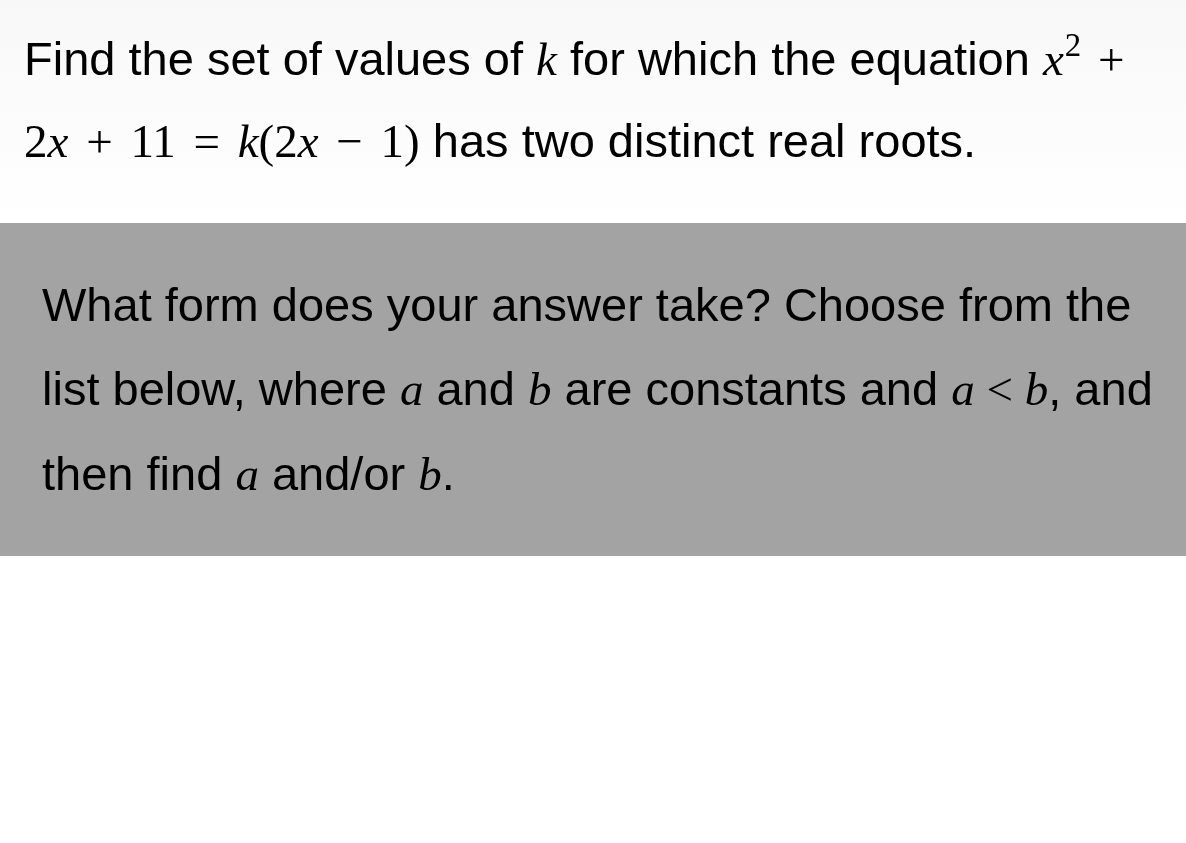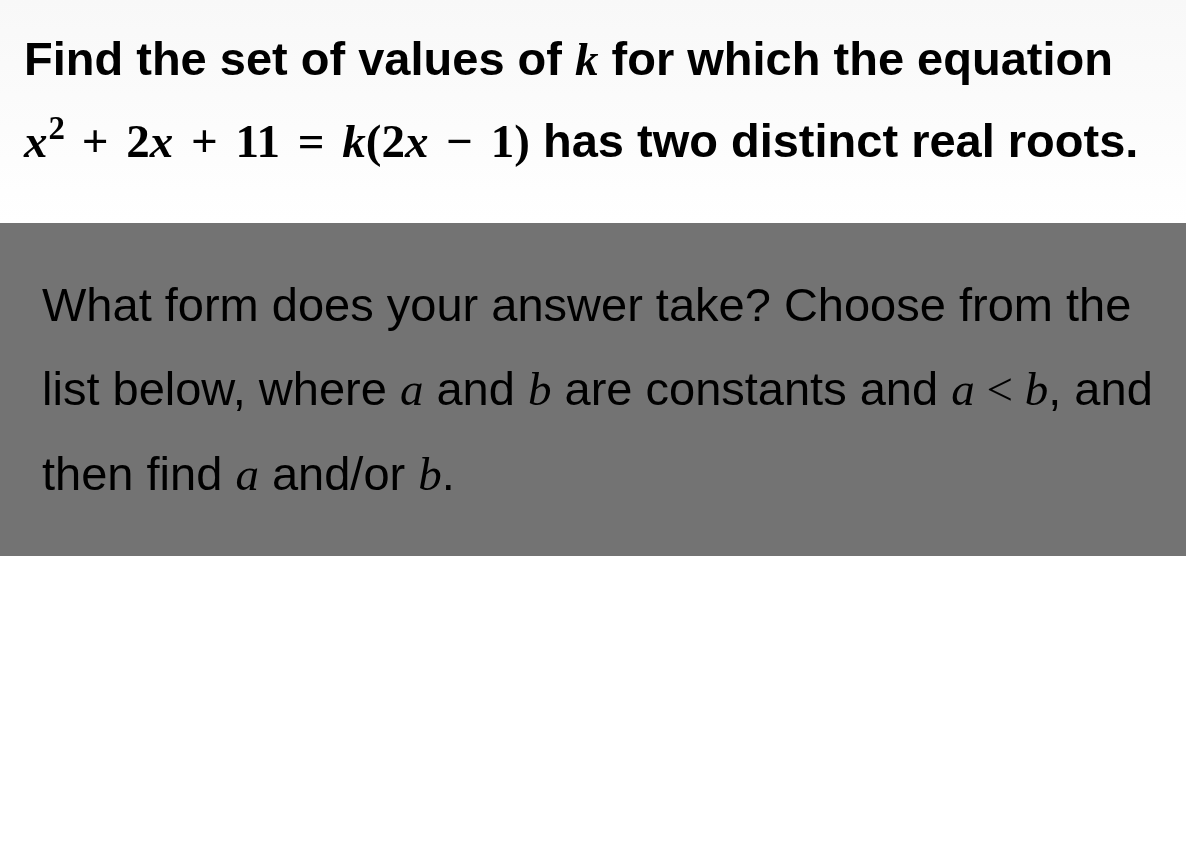--- a/index.html
+++ b/index.html
@@ -15,21 +15,21 @@
       color: #000;
       font-size: 47px;
       line-height: 1.6;
     }
     .question-block {
       background: linear-gradient(to bottom, #f8f8f8 0%, #ffffff 100%);
       padding: 18px 24px 40px 24px;
     }
     .answer-block {
       padding: 40px 30px 40px 42px;
-      background: #737373;
+      background: #a3a3a3;
     }
     .math-var {
       font-family: 'Times New Roman', 'STIX', serif;
       font-style: italic;
     }
     .math {
       font-family: 'Times New Roman', 'STIX', serif;
     }
     .math .op {
       font-family: 'Times New Roman', serif;
@@ -50,21 +50,20 @@
       font-style: normal;
     }
     .lt {
       font-style: normal;
     }
     p {
       margin-bottom: 0;
     }
     .question-block p {
       line-height: 1.75;
-      font-weight: bold;
     }
     .answer-block p {
       line-height: 1.8;
     }
   </style>
 </head>
 <body>
 
 <div class="question-block">
   <p>

